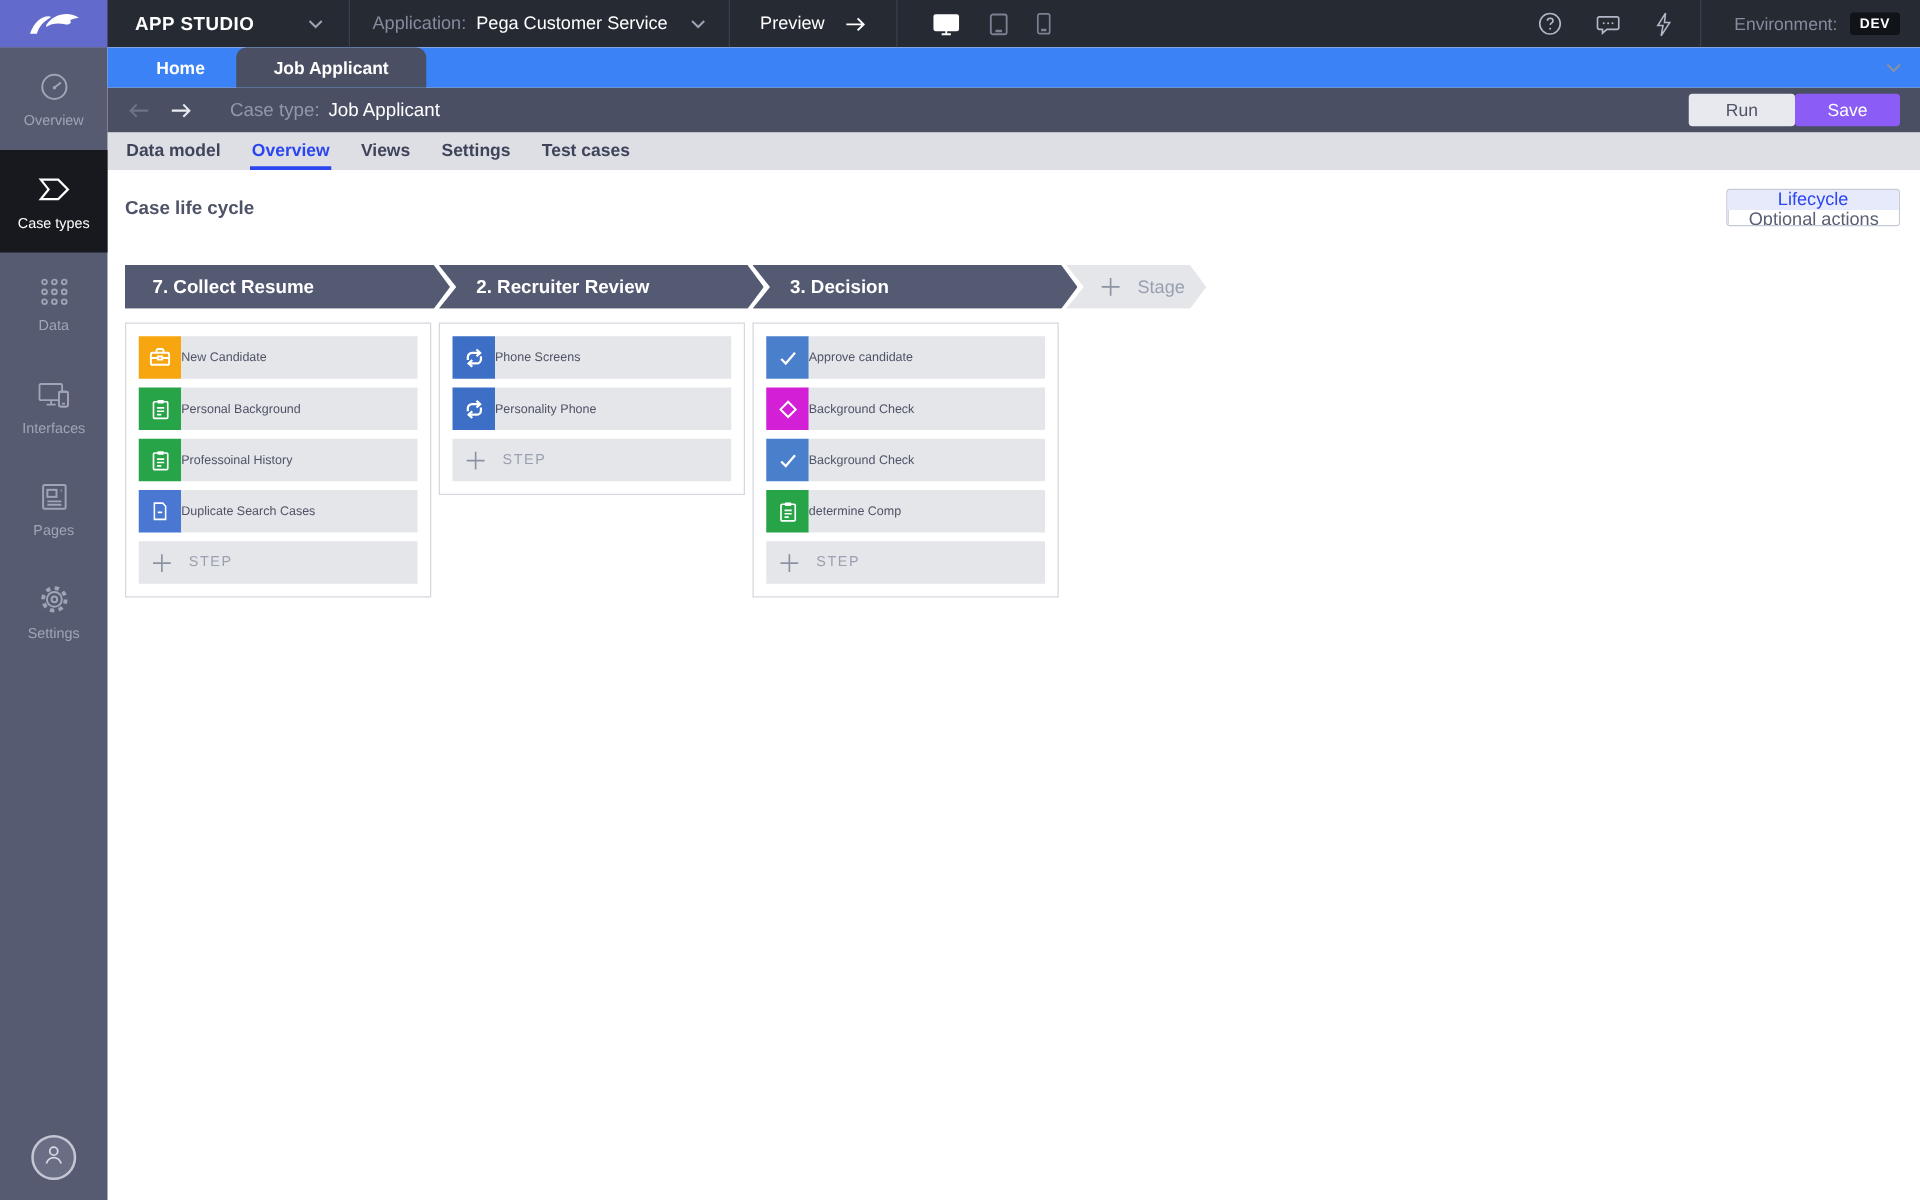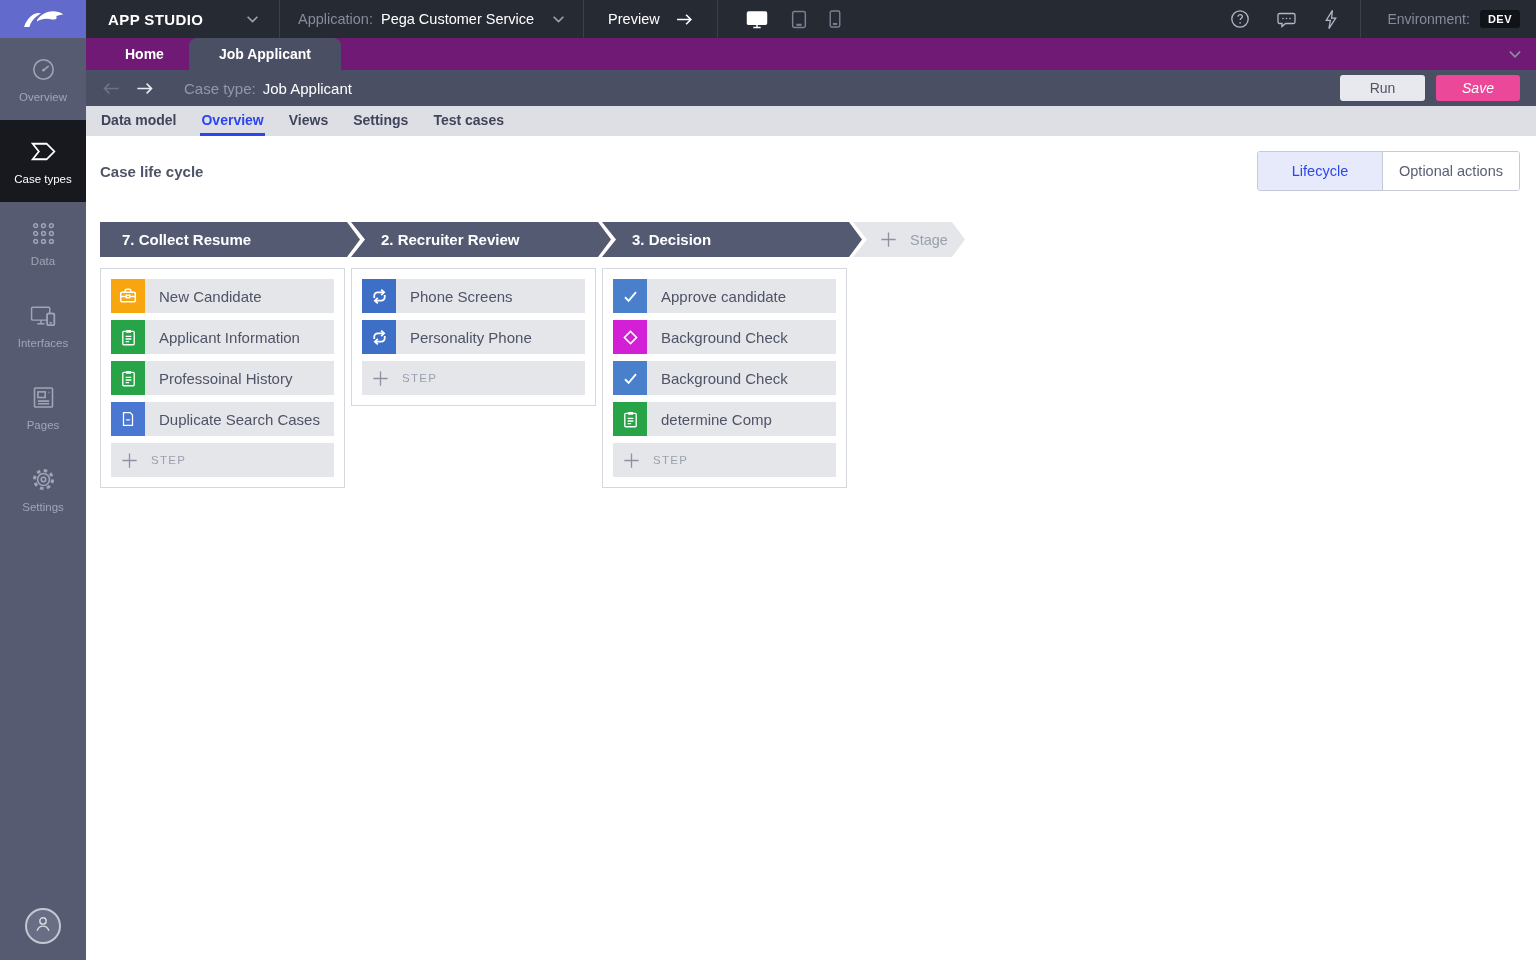--- a/index.html
+++ b/index.html
@@ -31,64 +31,64 @@
   .body { display:flex; flex:1; min-height:0; }
   .sidebar { width:86px; flex:none; background:#565b72; position:relative; }
   .sb-item { height:82px; display:flex; flex-direction:column; align-items:center; justify-content:center; gap:7px; color:#a0a5b6; cursor:pointer; font-size:11.5px; }
   .sb-item.active { background:#17191f; color:#fff; }
   .sb-icon { display:flex; align-items:center; justify-content:center; height:28px; }
   .avatar { position:absolute; bottom:16px; left:50%; transform:translateX(-50%); width:36px; height:36px; border-radius:50%; border:2px solid #c3c7d4; background:#696e85; display:flex; align-items:center; justify-content:center; cursor:pointer; }
 
   .content { flex:1; display:flex; flex-direction:column; background:#fff; min-width:0; }
 
   
-  .tabrow { height:32px; flex:none; background:#701a75; display:flex; align-items:stretch; padding-left:14px; position:relative; }
+  .tabrow { height:32px; flex:none; background:#3b82f6; display:flex; align-items:stretch; padding-left:14px; position:relative; }
   .tab { display:flex; align-items:center; padding:0 25px; color:#fff; font-weight:600; font-size:14px; cursor:pointer; background:none; border:none; }
   .tab.active { background:#4a4f63; border-radius:8px 8px 0 0; padding:0 30px; }
   .tab-overflow { position:absolute; right:14px; top:0; height:32px; display:flex; align-items:center; background:none; border:none; cursor:pointer; color:#8a8fa0; }
 
   
   .case-header { height:36px; flex:none; background:#4a4f63; display:flex; align-items:center; padding:0 16px 0 16px; }
   .nav-btn { background:none; border:none; display:flex; align-items:center; cursor:pointer; padding:0; }
   .nav-btn + .nav-btn { margin-left:16px; }
   .nav-back { color:#6e7389; }
   .nav-fwd { color:#e9ebf2; }
   .case-type { margin-left:30px; font-size:15px; color:#fff; display:flex; gap:7px; align-items:center; }
   .case-type .muted { color:#9298ac; }
   .btn-run { width:85px; height:26px; background:#e8e9ee; color:#4f5366; border:none; border-radius:3px; font-size:14px; margin-left:auto; cursor:pointer; }
-  .btn-save { width:84px; height:26px; background:#ec4899; color:#fff; border:none; border-radius:3px; font-size:14px; margin-left:11px; cursor:pointer;font-style:italic; }
+  .btn-save { width:84px; height:26px; background:#8b5cf6; color:#fff; border:none; border-radius:3px; font-size:14px; cursor:pointer; }
 
   
   .subtabs { height:30px; flex:none; background:#dddfe5; display:flex; align-items:stretch; padding-left:14px; gap:23px; }
   .subtab { display:flex; align-items:center; font-size:14px; font-weight:600; color:#40445a; cursor:pointer; background:none; border:none; border-bottom:3px solid transparent; padding:0 1px; }
   .subtab.active { color:#2b46f0; border-bottom-color:#2b46f0; }
 
   
   .main { flex:1; background:#fff; overflow:hidden; }
   .main-head { display:flex; justify-content:space-between; align-items:center; padding:15px 16px 0 14px; }
   .main-head h2 { font-size:15px; color:#4f5368; font-weight:700; }
-  .toggle { display:flex; border:1px solid #c6c9d6; border-radius:3px; overflow:hidden; height:40px; }
+  .toggle { display:flex; border:1px solid #c6c9d6; border-radius:3px; overflow:hidden; height:30px;flex-direction:column; }
   .toggle-btn { min-width:124px; padding:0 16px; display:flex; align-items:center; justify-content:center; font-size:14.5px; background:#fff; color:#5a5e72; border:none; cursor:pointer; }
   .toggle-btn + .toggle-btn { border-left:1px solid #c6c9d6; }
   .toggle-btn.active { background:#e7eafb; color:#2b46f0; }
 
   .stages-row { display:flex; padding-left:14px; margin-top:31px; height:35px; }
   .stage { height:35px; width:260px; flex:none; background:#555a73; color:#fff; font-weight:700; font-size:15px; display:flex; align-items:center; cursor:pointer; border:none; }
   .stage .stage-label { padding-left:22px; }
   .stage.first { clip-path:polygon(0 0, calc(100% - 13px) 0, 100% 50%, calc(100% - 13px) 100%, 0 100%); }
   .stage.notched { clip-path:polygon(0 0, calc(100% - 13px) 0, 100% 50%, calc(100% - 13px) 100%, 0 100%, 14px 50%); margin-left:-9px; }
   .stage.notched .stage-label { padding-left:30px; }
   .stage-add { width:112px; flex:none; height:35px; background:#e4e6ea; color:#9aa0af; display:flex; align-items:center; gap:12px; margin-left:-9px; border:none; cursor:pointer; font-size:14.5px; padding-left:26px;
     clip-path:polygon(0 0, calc(100% - 13px) 0, 100% 50%, calc(100% - 13px) 100%, 0 100%, 14px 50%); }
 
   .columns { display:flex; gap:6px; padding-left:14px; margin-top:11px; align-items:flex-start; }
   .col-card { width:245px; flex:none; border:1px solid #d6d8e0; background:#fff; padding:10px; display:flex; flex-direction:column; gap:7px; }
   .step-row { display:flex; height:34px; cursor:pointer; }
   .step-icon { width:34px; flex:none; display:flex; align-items:center; justify-content:center; }
-  .step-label { flex:1; background:#e4e6ea; display:flex; align-items:center; padding-left:14px; font-size:15px; color:#4f5366; }
+  .step-label { flex:1; background:#e4e6ea; display:flex; align-items:center; padding-left:0; font-size:10px; color:#4f5366; }
   .step-add { height:34px; flex:none; background:#e4e6ea; border:none; display:flex; align-items:center; gap:12px; padding-left:9px; color:#9aa0af; font-size:11.5px; letter-spacing:1.3px; cursor:pointer; }
 </style>
 </head>
 <body>
 
 <div class="app">
 
   <header class="topbar">
     <div class="logo">
       <svg width="46" height="24" viewBox="0 0 46 24" fill="#fff">
@@ -355,21 +355,21 @@
                 <span class="step-label">New Candidate</span>
               </div>
               <div class="step-row">
                 <span class="step-icon" style="background:#28a448">
                   <svg width="19" height="19" viewBox="0 0 20 20" fill="none" stroke="#fff" stroke-width="1.4">
                     <rect x="4" y="3.6" width="12" height="14" rx="1"></rect>
                     <rect x="7.3" y="2.2" width="5.4" height="2.9" rx="0.6" fill="#fff" stroke="none"></rect>
                     <path d="M7 8.8h6M7 11.6h6M7 14.4h3.6"></path>
                   </svg>
                 </span>
-                <span class="step-label">Applicant Information</span>
+                <span class="step-label">Personal Background</span>
               </div>
               <div class="step-row">
                 <span class="step-icon" style="background:#28a448">
                   <svg width="19" height="19" viewBox="0 0 20 20" fill="none" stroke="#fff" stroke-width="1.4">
                     <rect x="4" y="3.6" width="12" height="14" rx="1"></rect>
                     <rect x="7.3" y="2.2" width="5.4" height="2.9" rx="0.6" fill="#fff" stroke="none"></rect>
                     <path d="M7 8.8h6M7 11.6h6M7 14.4h3.6"></path>
                   </svg>
                 </span>
                 <span class="step-label">Professoinal History</span>

